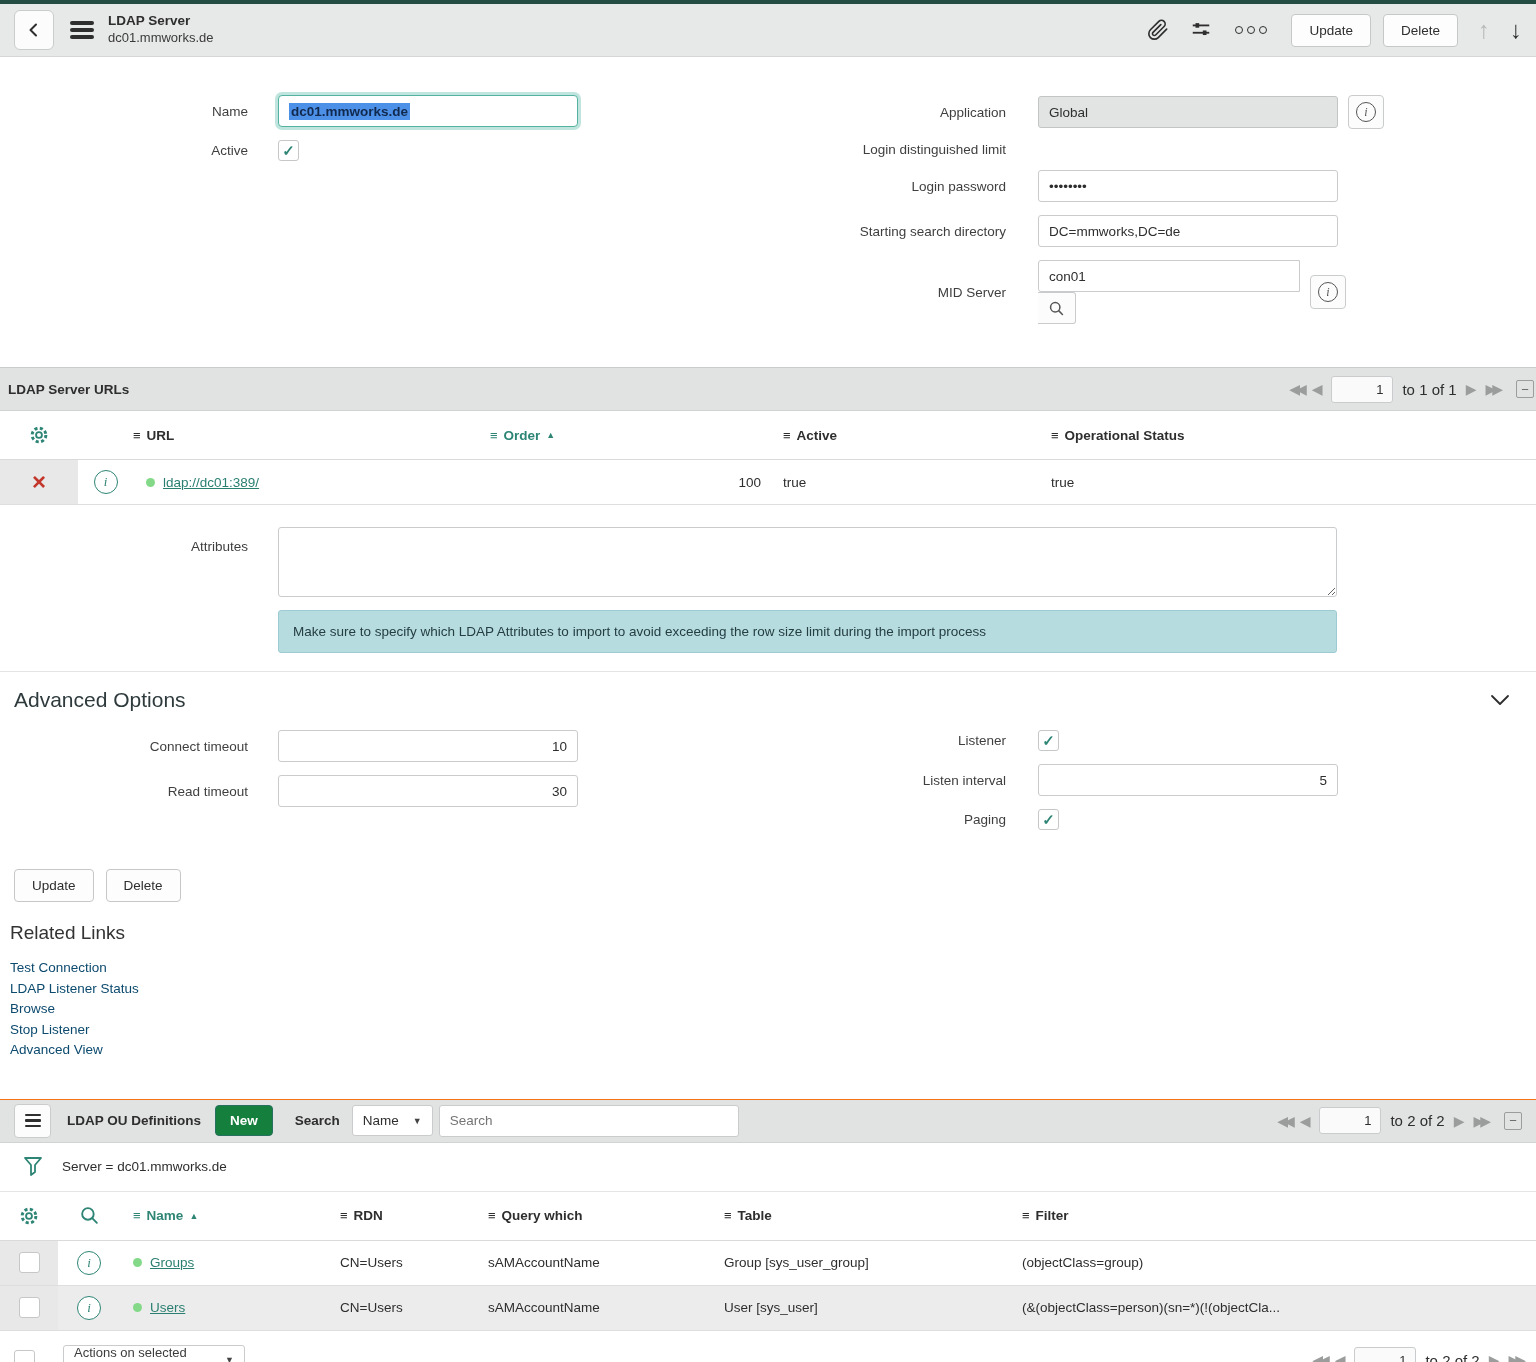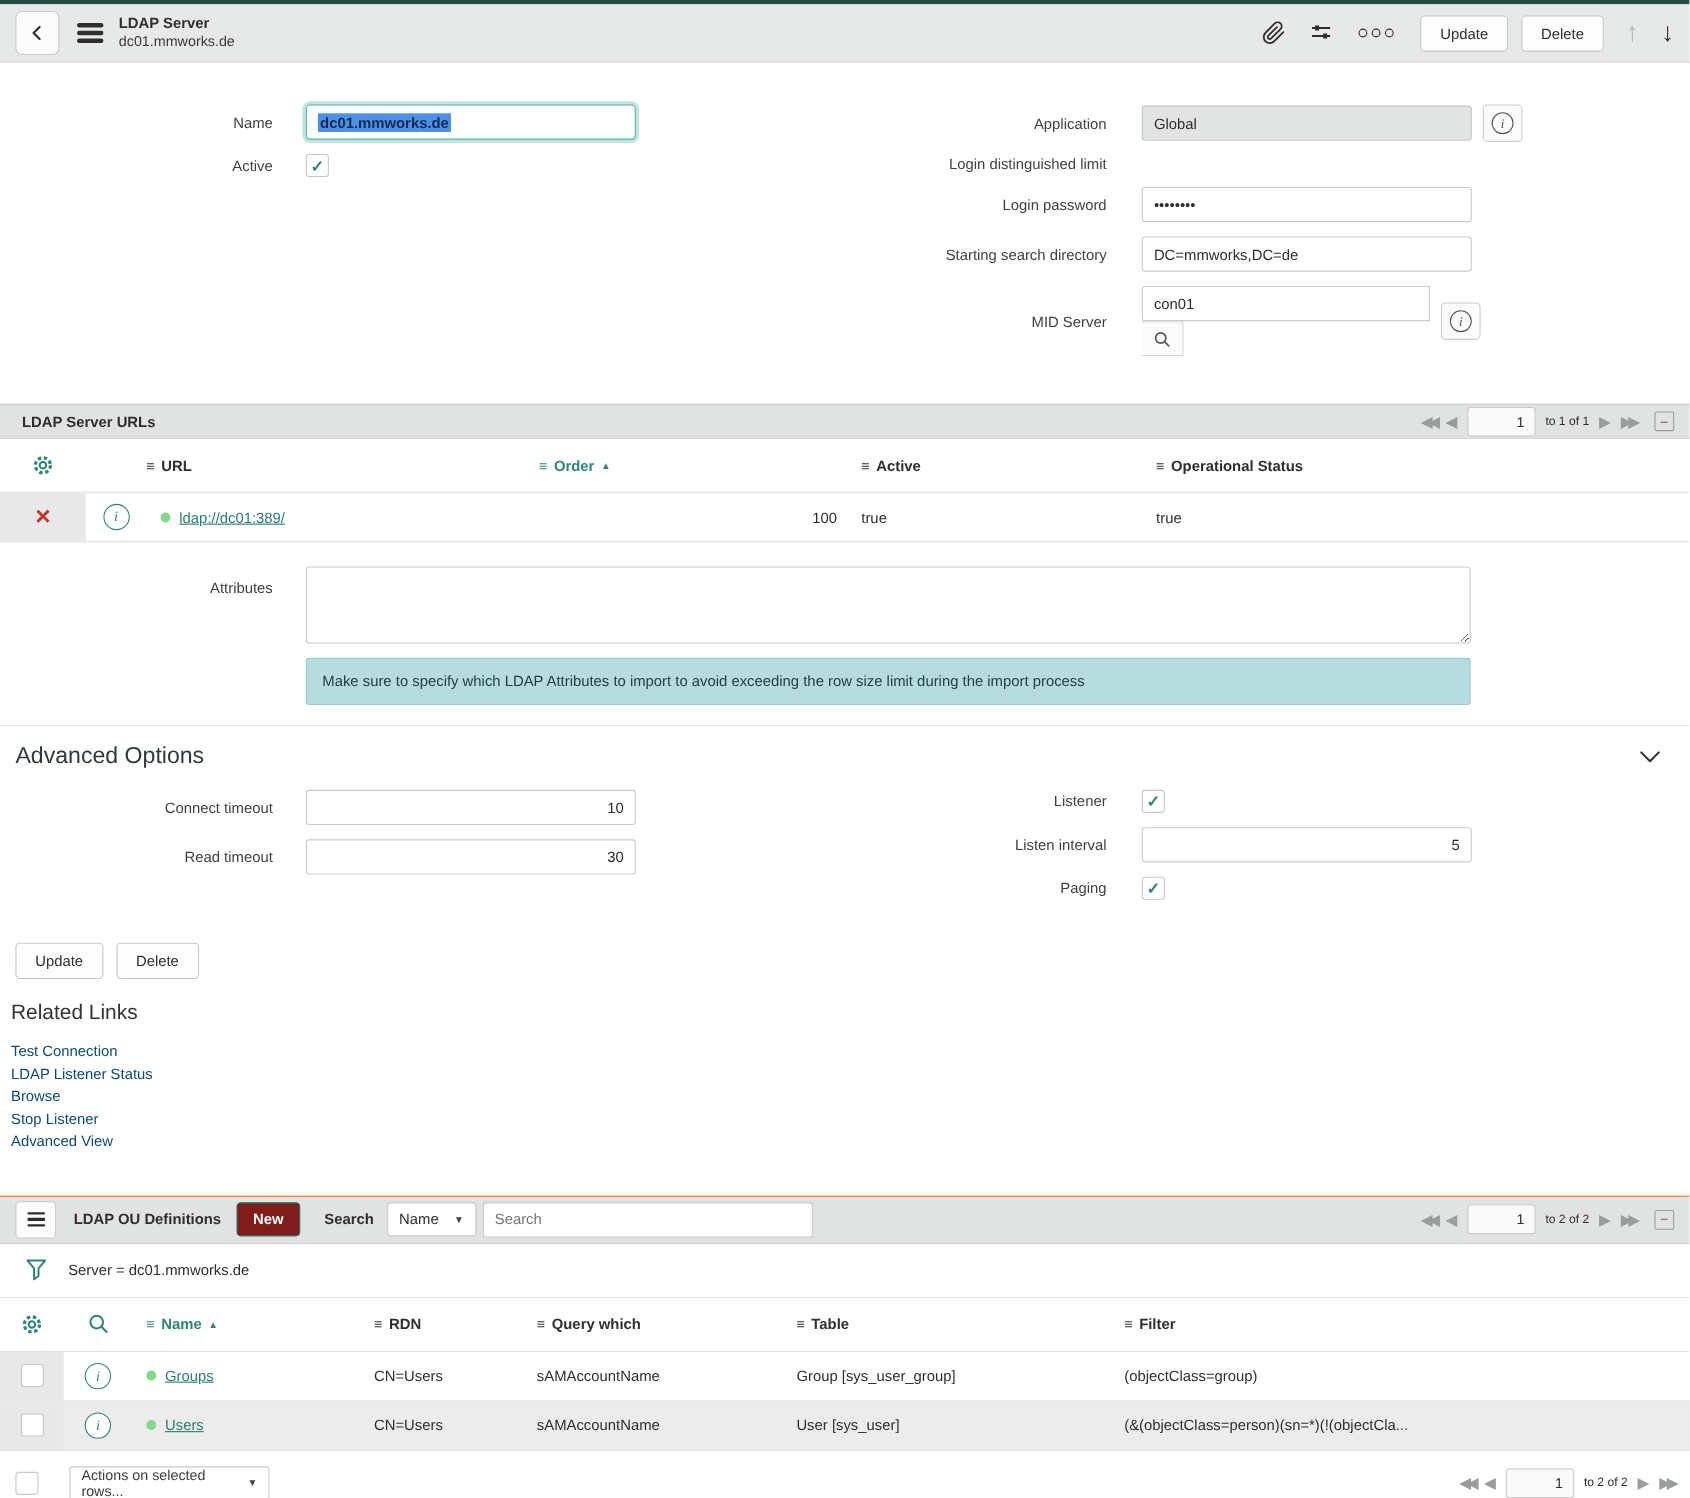--- a/index.html
+++ b/index.html
@@ -73,33 +73,33 @@
   .ml10 { margin-left: 10px; }
   .ref-wrap { display: flex; flex-direction: column; }
   .ref-wrap .input { width: 262px; border-top-right-radius: 0; border-bottom-right-radius: 0; }
   .ref-lookup {
     width: 38px; height: 32px; border: 1px solid #c9cbcd; border-left: none; background: #fcfcfc;
     border-radius: 0 3px 3px 0; display: flex; align-items: center; justify-content: center; cursor: pointer;
   }
 
   
   .list-titlebar {
-    height: 32px; background: #e1e3e2; border-top: 1px solid #c8cccb; border-bottom: 1px solid #cfd3d2;
-    display: flex; align-items: center; padding: 0 14px;
+    height: 44px; background: #e1e3e2; border-top: 1px solid #c8cccb; border-bottom: 1px solid #cfd3d2;
+    display: flex; align-items: center; padding: 0 2px;
   }
   .list-title { font-weight: bold; font-size: 13.5px; margin: 0 14px 0 6px; }
   .pagination { margin-left: auto; display: flex; align-items: center; gap: 9px; color: #9a9d9c; }
   .pg-arrow { font-size: 14px; cursor: pointer; color: #9a9d9c; user-select: none; }
   .pg-arrow.dbl { letter-spacing: -4px; }
   .pg-input {
     width: 62px; height: 27px; border: 1px solid #c9cbcd; border-radius: 3px; background: #fafafa;
     text-align: right; padding-right: 9px; font-size: 13px; color: #2e2e2e;
     font-family: "Liberation Sans", sans-serif;
   }
-  .pg-range { color: #2e2e2e; font-size: 11px; }
+  .pg-range { color: #2e2e2e; font-size: 15px; }
   .pg-collapse {
     width: 18px; height: 18px; border: 1px solid #9a9d9c; border-radius: 2px; margin-left: 8px;
     display: flex; align-items: center; justify-content: center; font-size: 13px; color: #666; cursor: pointer;
   }
   .grid-row { display: grid; align-items: center; }
   .urls-grid { grid-template-columns: 78px 55px 357px 285px 268px 1fr; }
   .ou-grid   { grid-template-columns: 58px 62px 212px 148px 236px 298px 1fr; }
   .tbl-header { border-bottom: 1px solid #d8dbda; background: #fff; min-height: 49px; font-weight: bold; }
   .tbl-header .hcell { display: flex; align-items: center; gap: 6px; padding-left: 8px; cursor: pointer; }
   .tbl-header .hcell.sorted { color: #2e8575; }
@@ -152,21 +152,21 @@
   .ou-titlebar {
     height: 44px; background: #e1e3e2; border-top: 1px solid #f97316; border-bottom: 1px solid #cfd3d2;
     display: flex; align-items: center; padding: 0 14px;
   }
   .list-menu-btn {
     width: 37px; height: 34px; background: #fcfcfc; border: 1px solid #c9cccb; border-radius: 4px;
     display: flex; flex-direction: column; align-items: center; justify-content: center; cursor: pointer; gap: 3px;
   }
   .list-menu-btn i { width: 16px; height: 2.6px; background: #2e2e2e; display: block; border-radius: 1px; }
   .new-btn {
-    background: #7f1d1d; color: #fff; border: 1px solid #27705f; border-radius: 4px;
+    background: #15803d; color: #fff; border: 1px solid #27705f; border-radius: 4px;
     padding: 7px 14px; font-size: 13.5px; font-weight: bold; cursor: pointer;
     font-family: "Liberation Sans", sans-serif;
   }
   .search-lbl { font-weight: bold; margin: 0 12px 0 22px; }
   .fake-select {
     height: 31px; background: #fff; border: 1px solid #c9cbcd; border-radius: 3px;
     display: inline-flex; align-items: center; padding: 0 10px; cursor: pointer; gap: 14px;
   }
   .fake-select .caret { font-size: 9px; color: #444; }
   .list-search-input { width: 162px; height: 31px; margin-left: 6px; }

